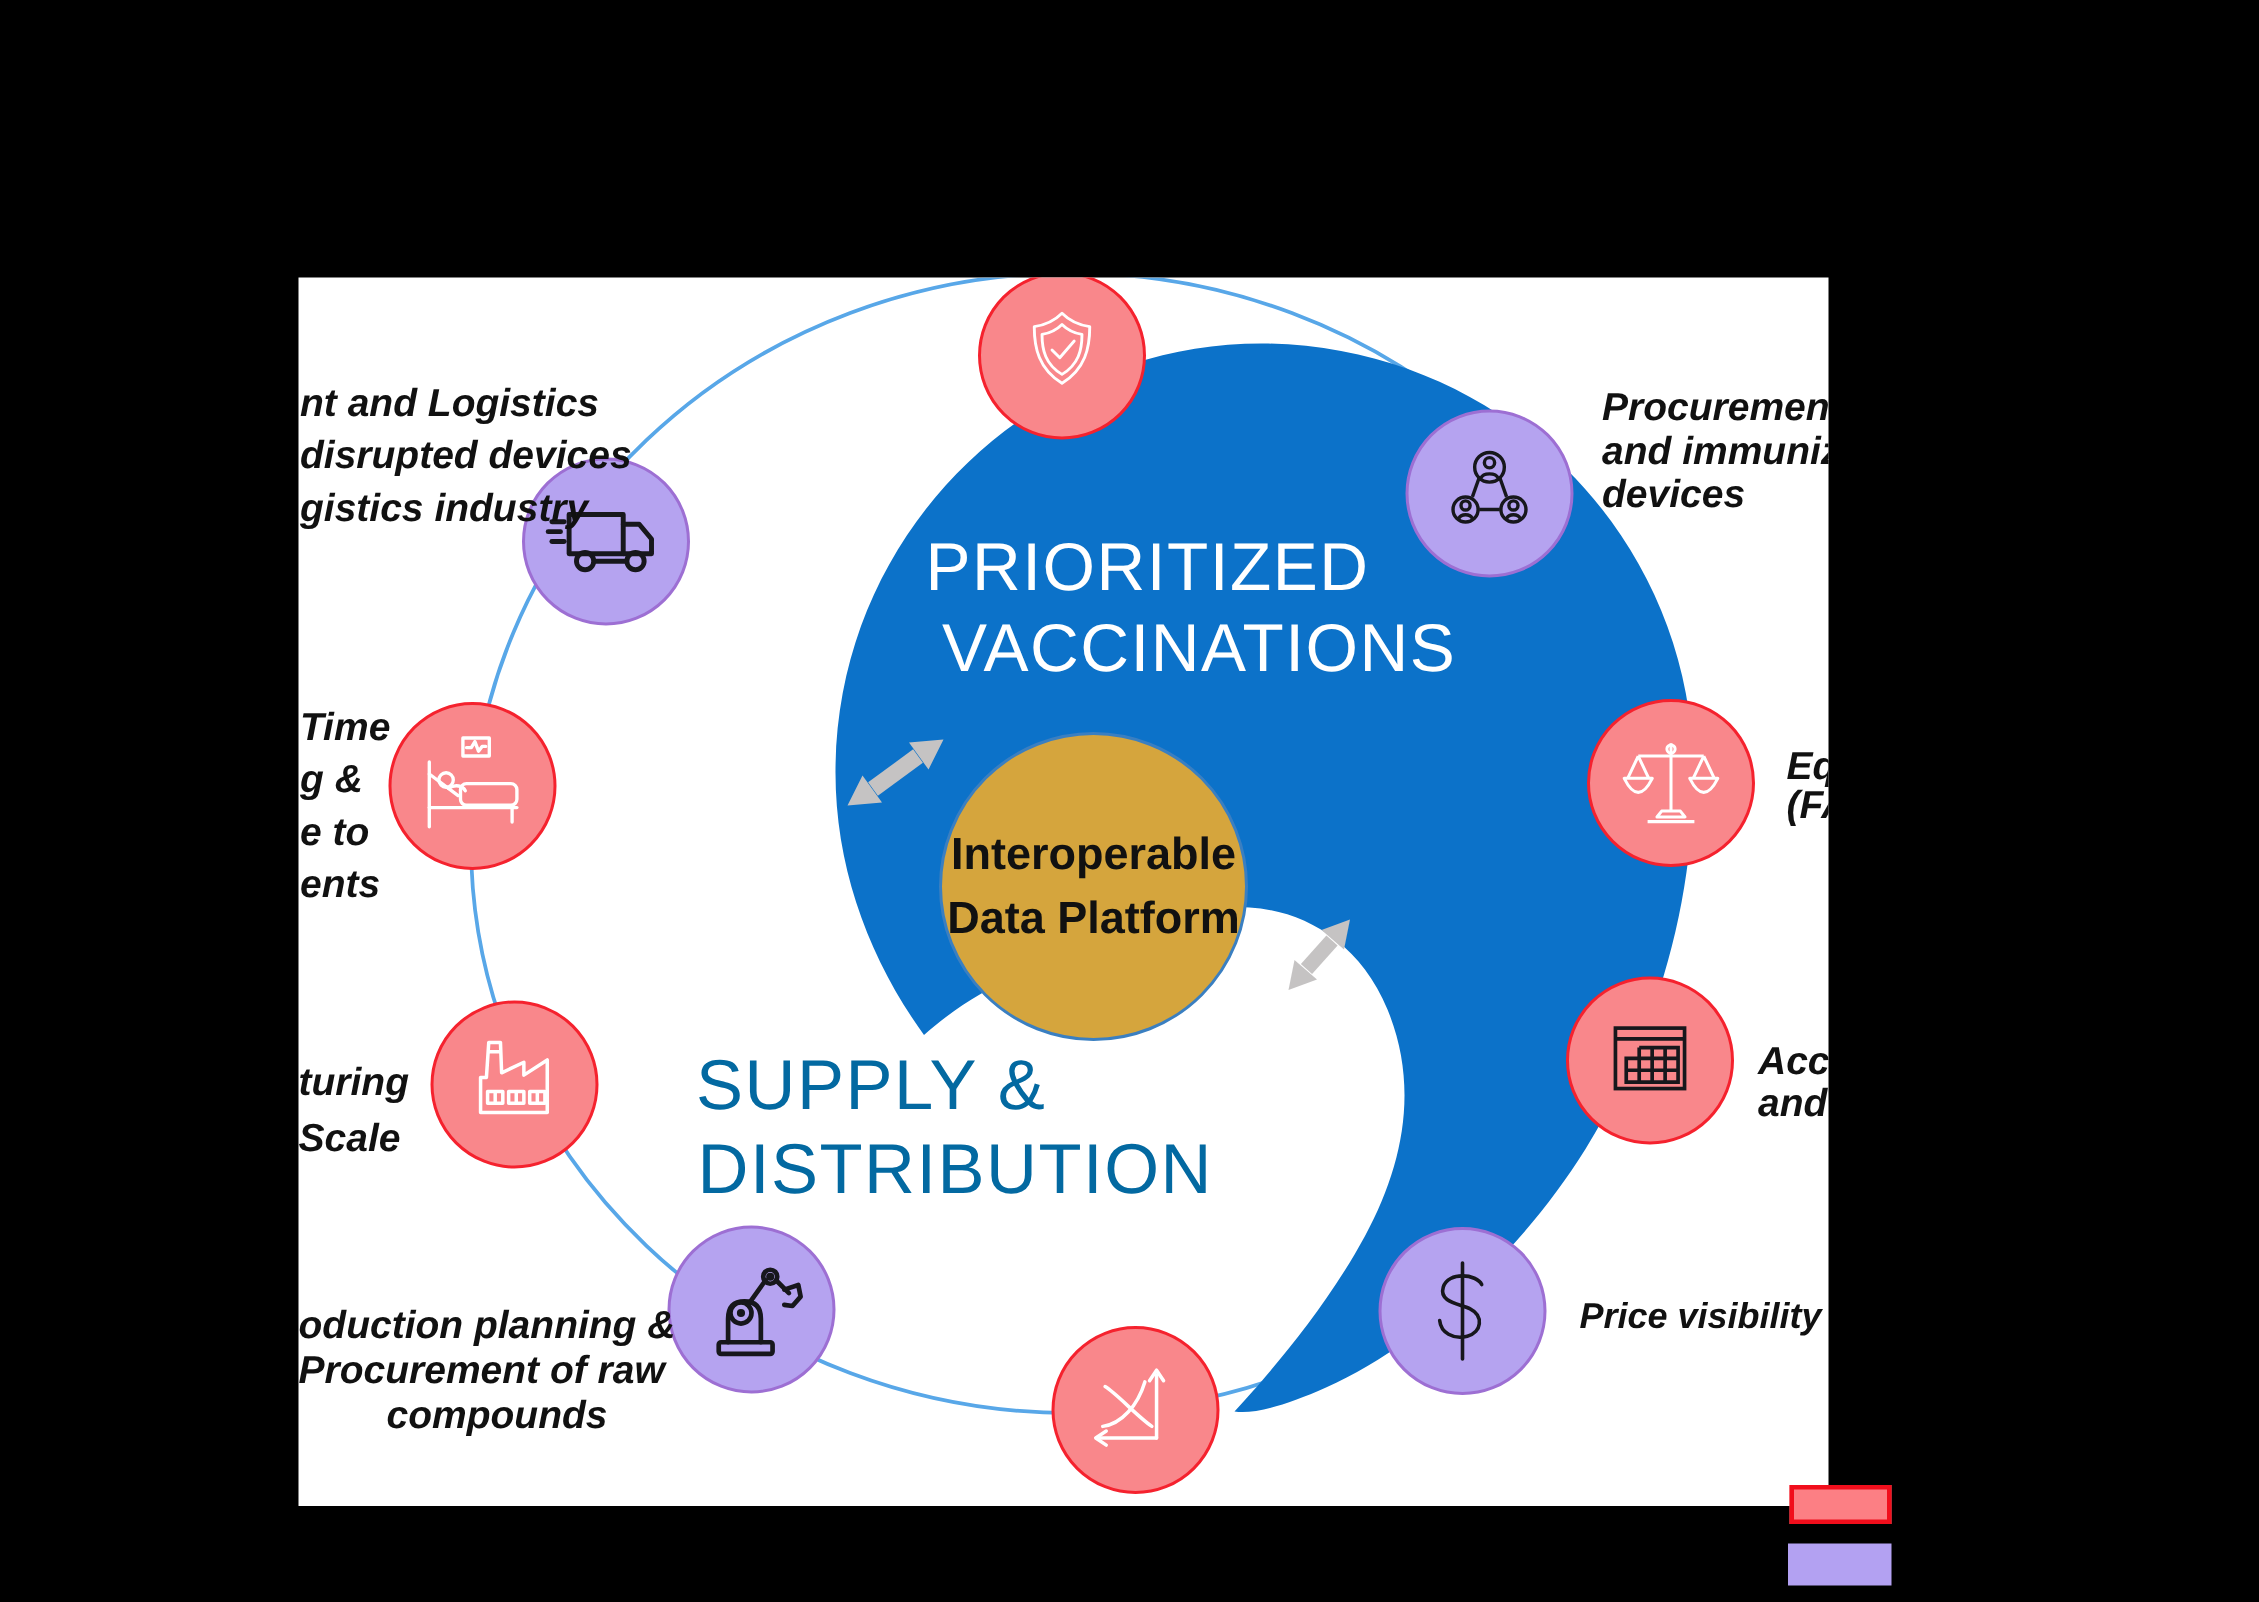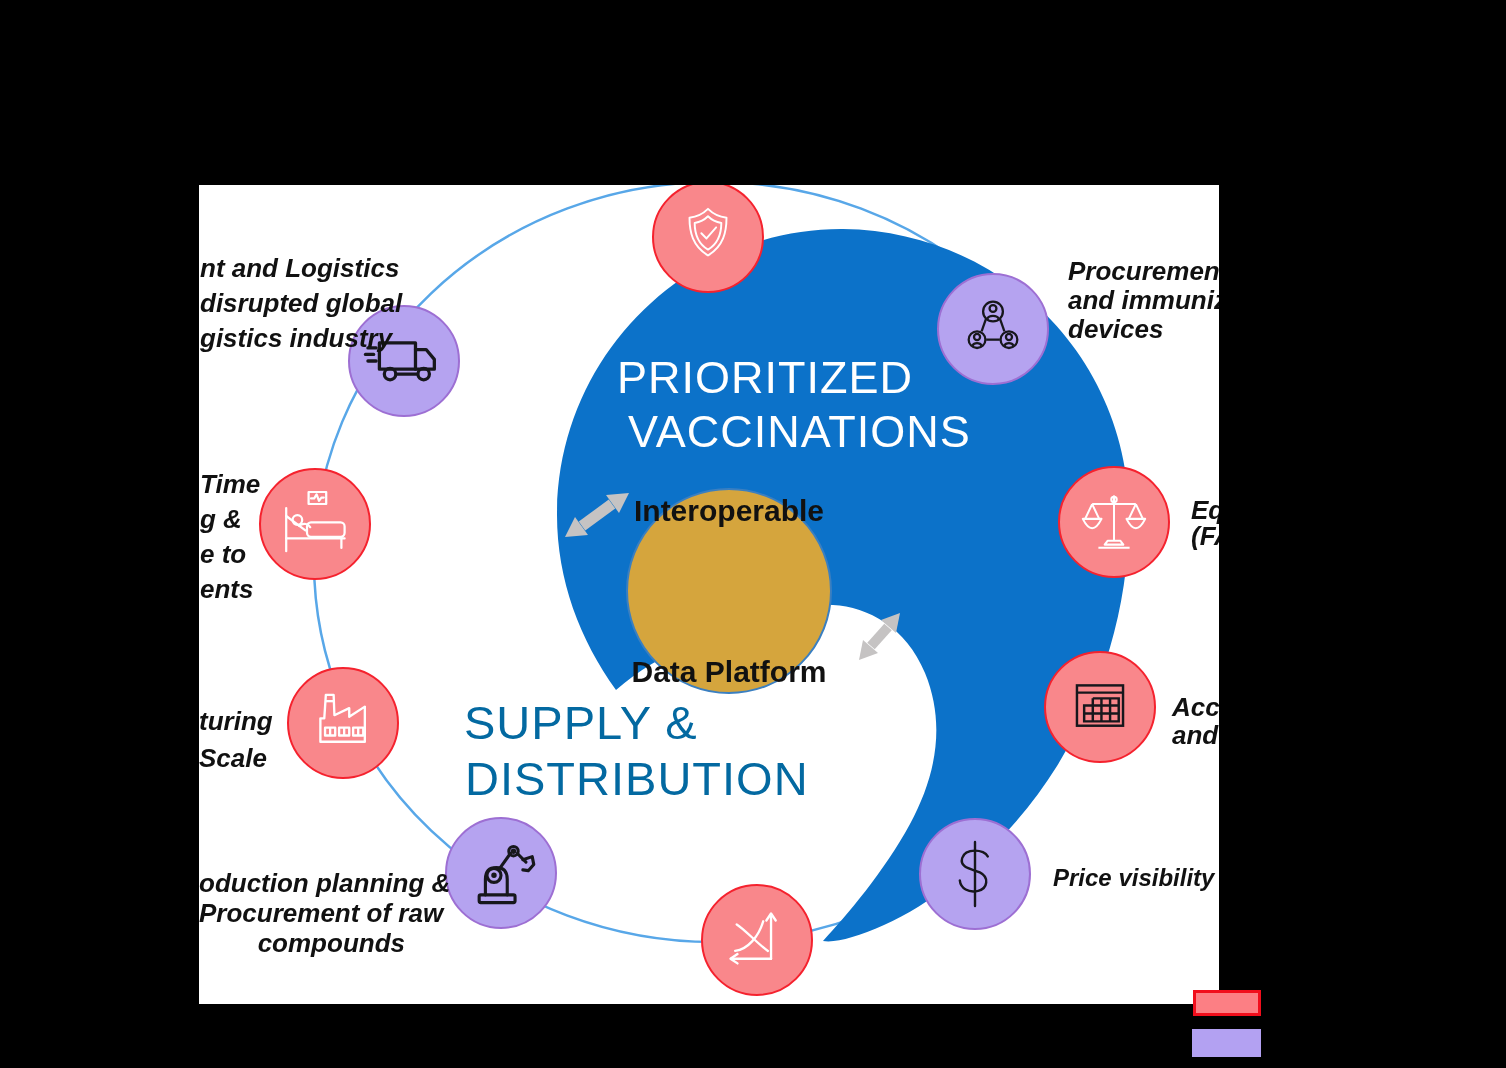--- a/index.html
+++ b/index.html
@@ -18,21 +18,21 @@
   .node.red{background:var(--red-fill,#f9878b);border:2.5px solid var(--red-stroke,#f5222e);color:#ffffff;}
   .node.purple{background:var(--purple-fill,#b5a3f0);border:2px solid var(--purple-stroke,#9d6fd3);color:#17171c;}
   .node.dark-icon{color:#17171c;}
   .node svg{display:block;}
 
   .cycle-title{position:absolute;font-weight:300;font-size:45px;letter-spacing:1px;white-space:nowrap;}
   .cycle-title.white{color:#ffffff;}
   .cycle-title.black{color:#0369a1;font-size:47px;}
 
   .center-text{position:absolute;left:428px;top:304px;width:204px;height:204px;
-               display:flex;flex-direction:column;align-items:center;justify-content:space-between;
+               display:flex;flex-direction:column;align-items:center;justify-content:center;
                font-size:30px;font-weight:600;color:#111;line-height:43px;text-align:center;}
 
   .lbl{position:absolute;font-size:26px;font-weight:700;font-style:italic;color:#111;
        line-height:30px;white-space:nowrap;}
   .lbl.lh35{line-height:35px;}
   .lbl.right{text-align:right;}
 
   .legend-swatch{position:absolute;box-sizing:border-box;}
   #legend-red{left:1193px;top:990px;width:68px;height:26px;
               background:var(--legend-red-fill,#fc7f84);border:3px solid var(--legend-red-border,#f10e1c);}
@@ -199,21 +199,21 @@
         <circle cx="74" cy="66" r="7"></circle>
         <line x1="41" y1="66" x2="66" y2="66"></line>
         <line x1="6" y1="34" x2="16" y2="34"></line>
         <line x1="3" y1="42" x2="13" y2="42"></line>
         <line x1="6" y1="50" x2="16" y2="50"></line>
       </svg>
     </div>
 
     <div class="lbl lh35" style="left:1px;top:66px;">
       <div>nt and Logistics</div>
-      <div>disrupted global</div>
+      <div>disrupted devices</div>
       <div>gistics industry</div>
     </div>
 
     <div class="lbl lh35" style="left:1px;top:282px;">
       <div>Time</div>
       <div>g &amp;</div>
       <div>e to</div>
       <div>ents</div>
     </div>
 

